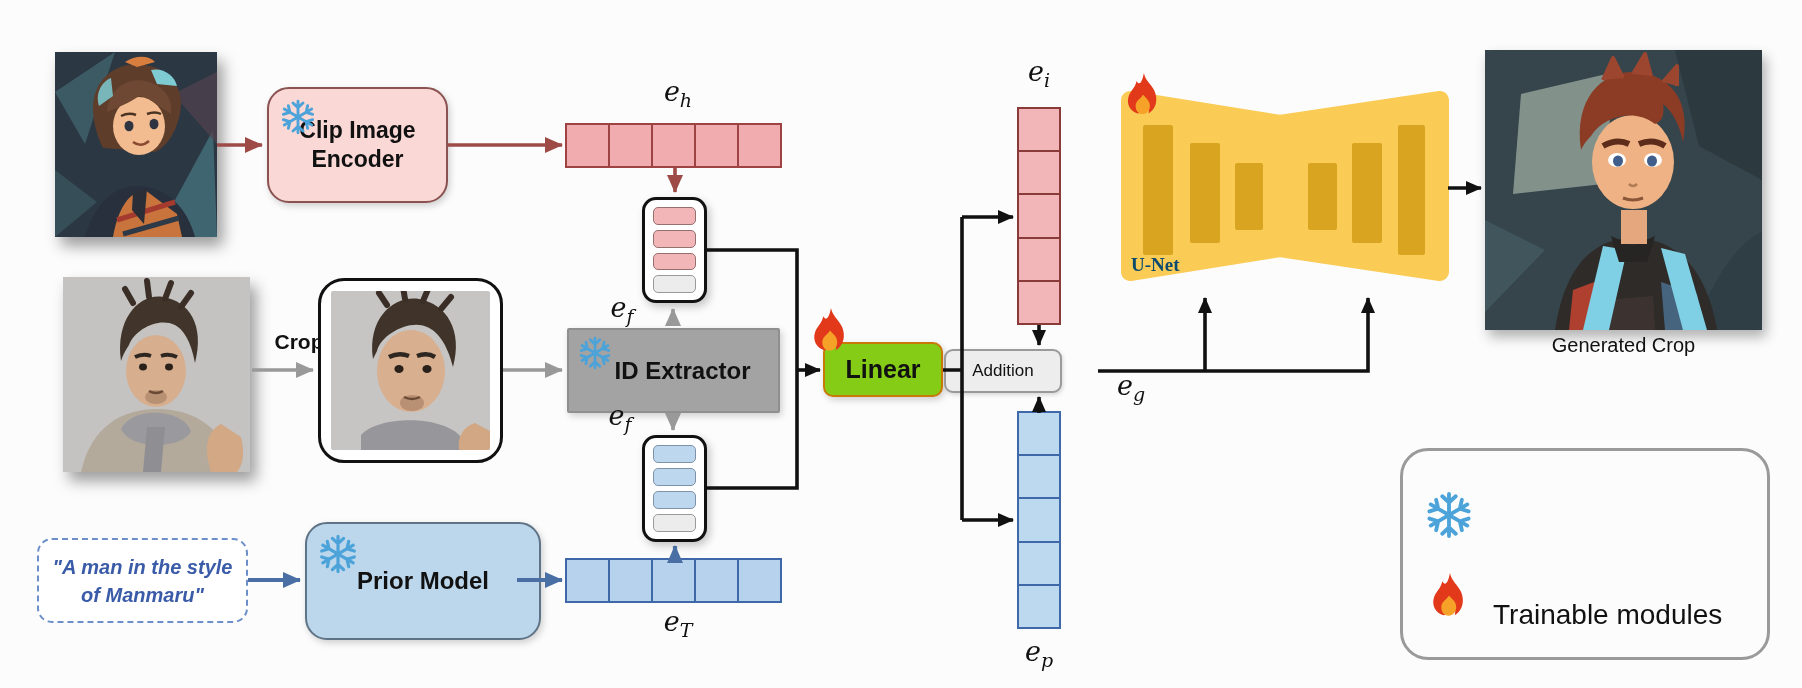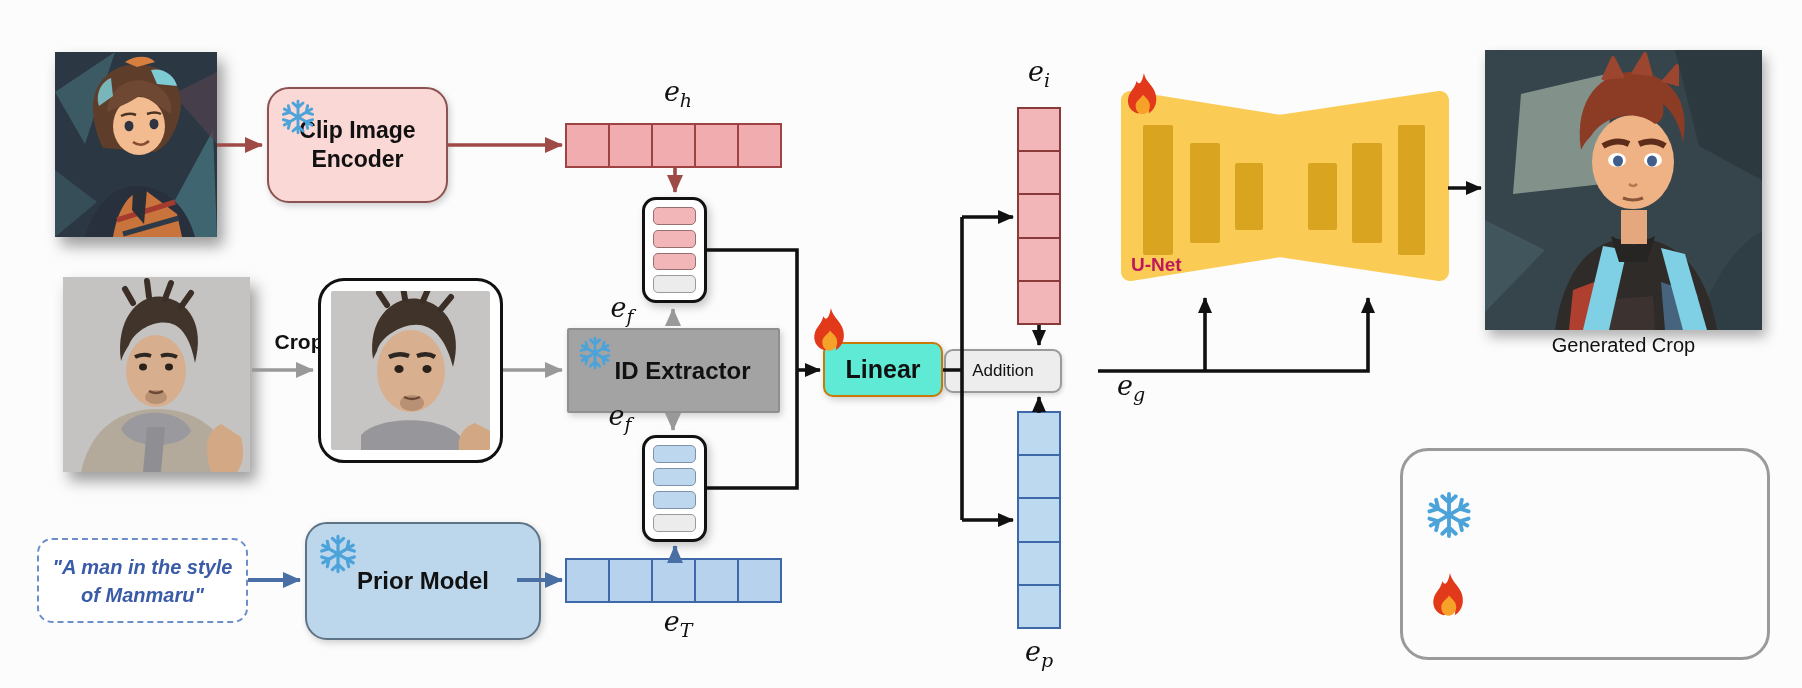--- a/index.html
+++ b/index.html
@@ -11,21 +11,21 @@
   .img-frame svg{display:block;}
   .cropped-box{border:3px solid #111;border-radius:26px;background:#fff;padding:10px;box-sizing:border-box;}
   .cropped-box svg{display:block;border-radius:2px;}
   
   .module{box-sizing:border-box;display:flex;align-items:center;justify-content:center;
           text-align:center;box-shadow:2px 3px 7px rgba(0,0,0,.18);}
   .module .lbl{font-size:23px;font-weight:600;color:#111;line-height:1.25;}
   .clip-box{background:#fad8d6;border:2px solid #8a5250;border-radius:22px;}
   .id-box{background:#a3a3a3;border:2px solid #8f8f8f;border-radius:2px;}
   .prior-box{background:#bcd6ec;border:2px solid #5f7386;border-radius:22px;}
-  .linear-box{background:#5eead4;border:2px solid #c97908;border-radius:10px;}
+  .linear-box{background:#84cc16;border:2px solid #c97908;border-radius:10px;}
   .linear-box .lbl{font-size:25px;font-weight:700;}
   .addition-box{background:#ededed;border:2px solid #9a9a9a;border-radius:9px;box-shadow:1px 2px 4px rgba(0,0,0,.15);}
   .addition-box .lbl{font-size:17px;font-weight:500;}
   
   .prompt-box{box-sizing:border-box;background:#fff;border:2px dashed #6c8ec9;border-radius:15px;
               display:flex;flex-direction:column;align-items:center;justify-content:center;}
   .prompt-box .ptext{font-size:20px;font-weight:700;font-style:italic;color:#3a5ba8;line-height:1.4;}
   
   .cell-row{display:flex;box-sizing:border-box;}
   .cell-row>div{flex:1;box-sizing:border-box;}
@@ -41,21 +41,21 @@
   .stack>div{flex:1;border-radius:5px;}
   .stack .sc-pink{background:#f2b5b8;border:1.6px solid #96706f;}
   .stack .sc-blue{background:#bdd7ee;border:1.6px solid #7f93a8;}
   .stack .sc-gray{background:#ececec;border:1.6px solid #9a9a9a;}
   
   .math{font-family:"DejaVu Serif",serif;font-style:italic;font-size:27px;color:#111;text-align:center;}
   .math sub{font-size:19px;}
   
   .crop-lbl{font-size:21px;font-weight:700;color:#111;text-align:center;}
   .caption{font-size:20px;color:#111;text-align:center;}
-  .unet-lbl{font-size:19px;font-weight:600;color:#be185d;}
+  .unet-lbl{font-size:19px;font-weight:600;color:#0c4a6e;font-family:Liberation Serif, serif;}
   
   .legend-box{box-sizing:border-box;border:3px solid #9a9a9a;border-radius:28px;background:transparent;}
   .legend-lbl{font-size:28px;color:#111;}
   
   .watermark{font-size:55px;color:rgba(135,135,135,.55);letter-spacing:2px;white-space:nowrap;z-index:9;}
   .nopoint{pointer-events:none;}
 </style>
 </head>
 <body>
 
@@ -276,20 +276,21 @@
   </div>
   <div class="abs caption" style="left:1485px;top:334px;width:277px;">Generated Crop</div>
 
   <div class="abs legend-box" style="left:1400px;top:448px;width:370px;height:212px;">
     <svg class="abs nopoint" style="left:22px;top:40px;" width="48" height="48" viewBox="0 0 100 100">
         <use href="#snow"></use>
       </svg>
     <svg class="abs nopoint" style="left:22px;top:114px;" width="48" height="66" viewBox="0 0 100 110">
         <use href="#flame"></use>
       </svg>
+    <div class="abs legend-lbl" style="left:90px;top:148px;">Trainable modules</div>
   </div>
 
 
   <svg class="abs nopoint" style="left:0;top:0;z-index:3;" width="1802" height="688" viewBox="0 0 1802 688">
     <defs>
       <marker id="mBlack" markerUnits="userSpaceOnUse" markerWidth="18" markerHeight="16" refX="16" refY="8" orient="auto">
           <path d="M1 1 L17 8 L1 15 Z" fill="#111"></path>
         </marker>
       <marker id="mRed" markerUnits="userSpaceOnUse" markerWidth="20" markerHeight="18" refX="18" refY="9" orient="auto">
           <path d="M1 1 L19 9 L1 17 Z" fill="#9e4b47"></path>

